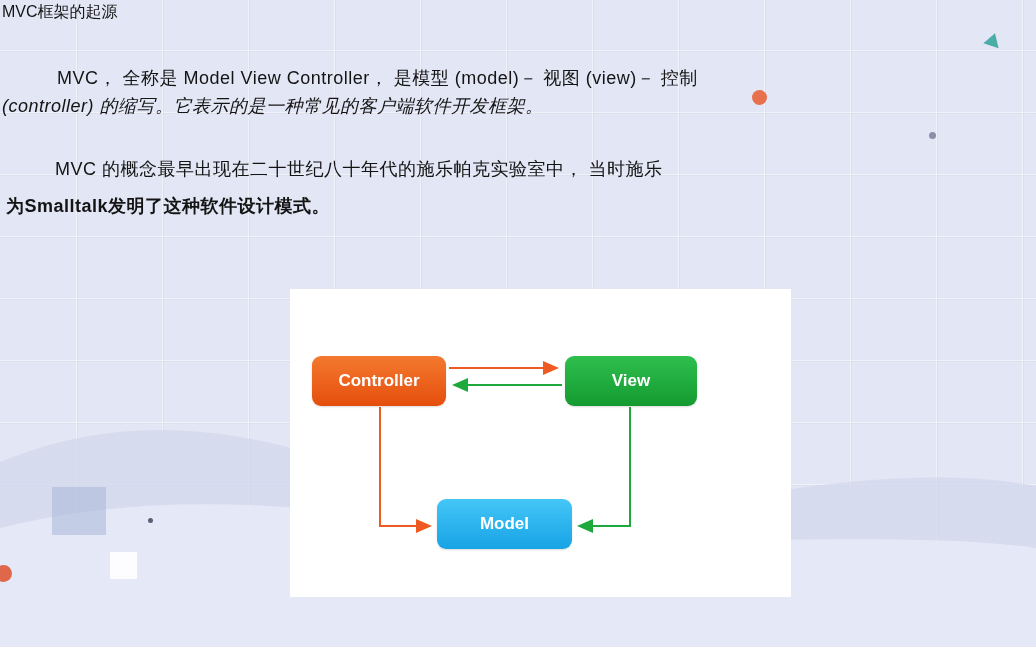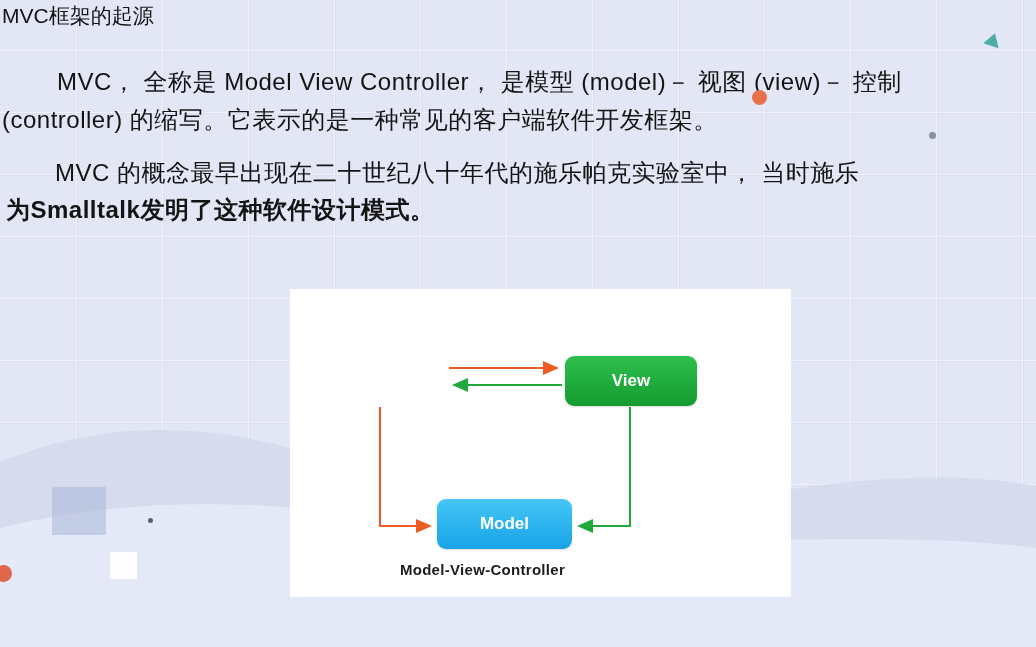--- a/index.html
+++ b/index.html
@@ -17,27 +17,27 @@
       linear-gradient(90deg, rgba(255,255,255,0.45) 1px, transparent 1px),
       linear-gradient(rgba(150,160,195,0.10) 1px, transparent 1px),
       linear-gradient(90deg, rgba(150,160,195,0.10) 1px, transparent 1px);
     background-size:86px 62px,86px 62px,86px 62px,86px 62px;
     background-position:-10px -12px,-10px -12px,-9px -11px,-9px -11px;
   }
   .waves{position:absolute;inset:0;pointer-events:none;}
   
   .slide-title{
     position:absolute;left:2px;top:2px;
-    font-size:21px;font-weight:500;white-space:nowrap;
+    font-size:16px;font-weight:500;white-space:nowrap;
   }
   .body-line{
-    position:absolute;font-size:24px;white-space:nowrap;letter-spacing:0.5px;
+    position:absolute;font-size:18px;white-space:nowrap;letter-spacing:0.5px;
   }
   .l1{left:57px;top:66px;}
-  .l2{left:2px;top:104px;}
+  .l2{left:2px;top:94px;font-style:italic;}
   .l3{left:55px;top:157px;}
   .l4{left:6px;top:194px;font-weight:bold;}
   
   .panel{
     position:absolute;left:290px;top:289px;width:501px;height:308px;
     background:#ffffff;
   }
   .node{
     position:absolute;height:50px;border-radius:9px;
     display:flex;align-items:center;justify-content:center;
@@ -108,21 +108,23 @@
       <marker id="arrG" markerWidth="9" markerHeight="8" refX="7" refY="3.5" orient="auto">
         <path d="M0,0 L8,3.5 L0,7 Z" fill="#1FA83C"></path>
       </marker>
     </defs>
     <line x1="159" y1="79" x2="267" y2="79" class="edge-o" marker-end="url(#arrO)"></line>
     <line x1="272" y1="96" x2="164" y2="96" class="edge-g" marker-end="url(#arrG)"></line>
     <polyline points="90,118 90,237 140,237" class="edge-o" marker-end="url(#arrO)"></polyline>
     <polyline points="340,118 340,237 289,237" class="edge-g" marker-end="url(#arrG)"></polyline>
   </svg>
 
+  <div class="node node-controller">
+    <span>Controller</span>
+  </div>
   <div class="node node-view">
     <span>View</span>
   </div>
   <div class="node node-model">
     <span>Model</span>
   </div>
 
-  <div class="caption">Model-View-Controller</div>
 </div>
 
 </body></html>

